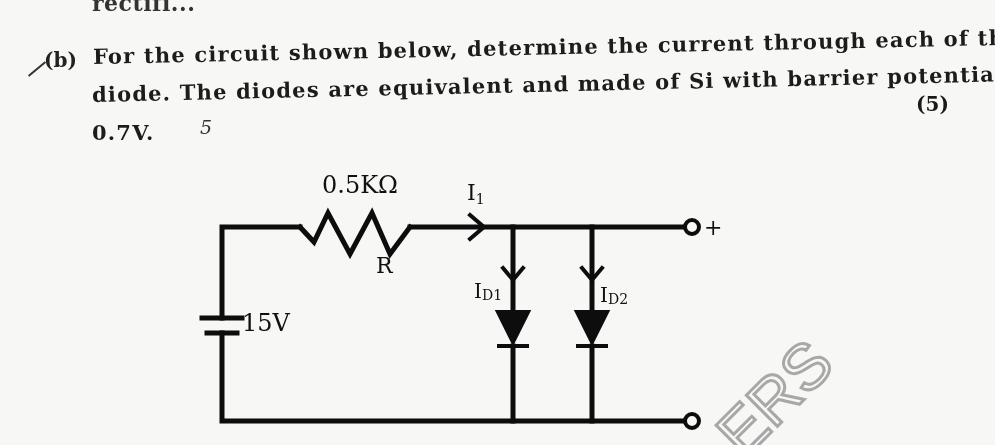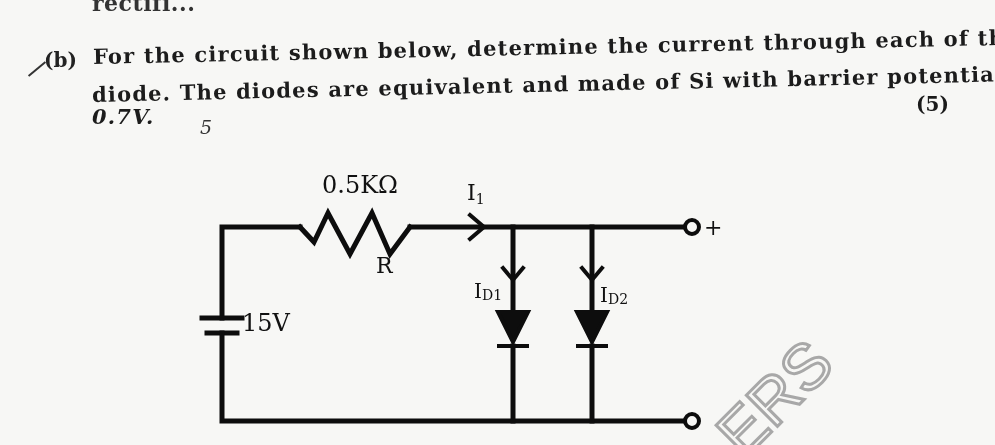--- a/index.html
+++ b/index.html
@@ -24,21 +24,21 @@
       display: inline-block; width: 22px; height: 2px; background: #333;
       transform: rotate(-40deg); position: absolute; left: 8px; top: 20px;
     }
     .qmark .lbl { position: absolute; left: 26px; top: 0; white-space: nowrap; }
     .line {
       position: absolute; white-space: nowrap;
       font-size: 21px; font-weight: bold; letter-spacing: 1.2px; color: #1c1c1c;
     }
     .l1 { left: 93px; top: 44px; transform: rotate(-1.2deg); transform-origin: left center; }
     .l2 { left: 92px; top: 82px; transform: rotate(-1.3deg); transform-origin: left center; }
-    .l3 { left: 92px; top: 104px; font-style: italic; }
+    .l3 { left: 92px; top: 120px; }
     .marks { position: absolute; left: 916px; top: 92px; font-size: 20px; font-weight: bold; }
     .hand5 { position: absolute; left: 200px; top: 116px; font-size: 19px; font-style: italic; color: #333; }
     svg.circuit { position: absolute; left: 0; top: 0; }
     .ctext { font-family: "DejaVu Serif", "Liberation Serif", serif; fill: #111; }
   </style>
 </head>
 <body>
 
 <div class="page">
 

